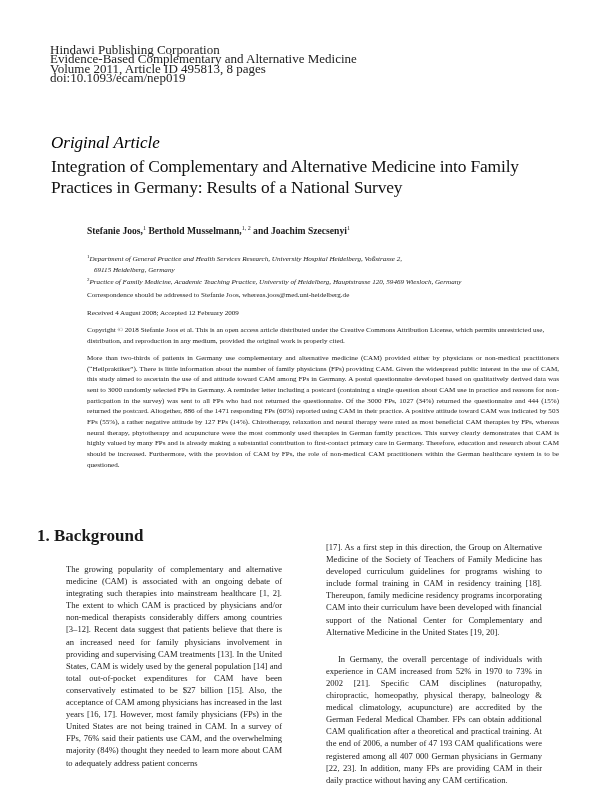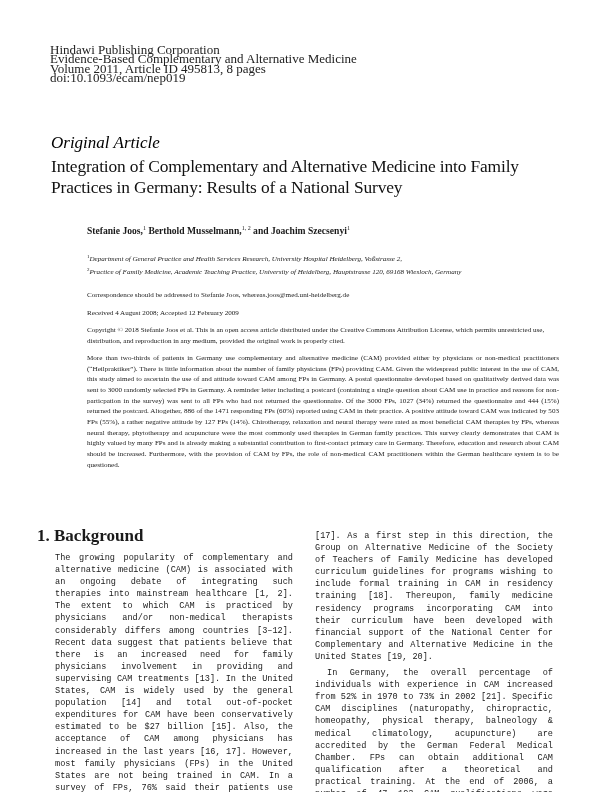--- a/index.html
+++ b/index.html
@@ -12,21 +12,21 @@
   .title { left:51px; top:156px; width:520px; font-size:17.4px; line-height:20.5px; font-weight:normal; color:#111; letter-spacing:-0.15px; }
   .authors { left:87px; top:225px; font-size:9.6px; font-weight:bold; white-space:nowrap; }
   .authors sup { font-size:6px; font-weight:normal; vertical-align:4px; }
   .affil { left:87px; top:252px; width:470px; font-size:7.1px; line-height:10.6px; font-style:italic; }
   .affil sup { font-style:normal; font-size:5px; vertical-align:3px; }
   .affil .cont { padding-left:7px; }
   .meta { left:87px; width:472px; font-size:7.1px; line-height:10.6px; }
   .abstract { left:87px; top:353px; width:472px; font-size:7.1px; line-height:10.65px; text-align:justify; }
   .sec-title { left:37px; top:526px; font-size:17px; font-weight:bold; }
   .col { font-size:8.55px; line-height:12.1px; text-align:justify; width:246px; }
-  .col p { margin:4px;font-family:Liberation Mono, monospace; }
+  .col p { margin:15px; }
   .col p.indent { text-indent:12px; }
   .col1 { left:51px; top:548px; }
   .col2 { left:311px; top:526px; }
 </style>
 </head>
 <body>
 
 <div class="abs header">
   <div>Hindawi Publishing Corporation</div>
   <div>Evidence-Based Complementary and Alternative Medicine</div>
@@ -38,21 +38,22 @@
 <div class="abs title">Integration of Complementary and Alternative Medicine into Family Practices in Germany: Results of a National Survey</div>
 
 <div class="abs authors">
   <span>Stefanie Joos,</span><sup>1</sup>
   <span>Berthold Musselmann,</span><sup>1, 2</sup>
   <span>and Joachim Szecsenyi</span><sup>1</sup>
 </div>
 
 <div class="abs affil">
   <div><sup>1</sup><span>Department of General Practice and Health Services Research, University Hospital Heidelberg, Voßstrasse 2,</span></div>
-  <div><sup>2</sup><span>Practice of Family Medicine, Academic Teaching Practice, University of Heidelberg, Hauptstrasse 120, 69168 Wiesloch, Germany</span></div>
+  <div class="cont">69115 Heidelberg, Germany</div>
+  <div><sup>2</sup><span>Practice of Family Medicine, Academic Teaching Practice, University of Heidelberg, Hauptstrasse 120, 59469 Wiesloch, Germany</span></div>
 </div>
 
 <div class="abs meta" style="top:290px;">Correspondence should be addressed to Stefanie Joos, whereas.joos@med.uni-heidelberg.de</div>
 <div class="abs meta" style="top:308px;">Received 4 August 2008; Accepted 12 February 2009</div>
 <div class="abs meta" style="top:325px;">Copyright © 2018 Stefanie Joos et al. This is an open access article distributed under the Creative Commons Attribution License, which permits unrestricted use, distribution, and reproduction in any medium, provided the original work is properly cited.</div>
 
 <div class="abs abstract">More than two-thirds of patients in Germany use complementary and alternative medicine (CAM) provided either by physicians or non-medical practitioners (“Heilpraktiker”). There is little information about the number of family physicians (FPs) providing CAM. Given the widespread public interest in the use of CAM, this study aimed to ascertain the use of and attitude toward CAM among FPs in Germany. A postal questionnaire developed based on qualitatively derived data was sent to 3000 randomly selected FPs in Germany. A reminder letter including a postcard (containing a single question about CAM use in practice and reasons for non-particpation in the survey) was sent to all FPs who had not returned the questionnaire. Of the 3000 FPs, 1027 (34%) returned the questionnaire and 444 (15%) returned the postcard. Altogether, 886 of the 1471 responding FPs (60%) reported using CAM in their practice. A positive attitude toward CAM was indicated by 503 FPs (55%), a rather negative attitude by 127 FPs (14%). Chirotherapy, relaxation and neural therapy were rated as most beneficial CAM therapies by FPs, whereas neural therapy, phytotherapy and acupuncture were the most commonly used therapies in German family practices. This survey clearly demonstrates that CAM is highly valued by many FPs and is already making a substantial contribution to first-contact primary care in Germany. Therefore, education and research about CAM should be increased. Furthermore, with the provision of CAM by FPs, the role of non-medical CAM practitioners within the German healthcare system is to be questioned.</div>
 
 <div class="abs sec-title">1. Background</div>
 

